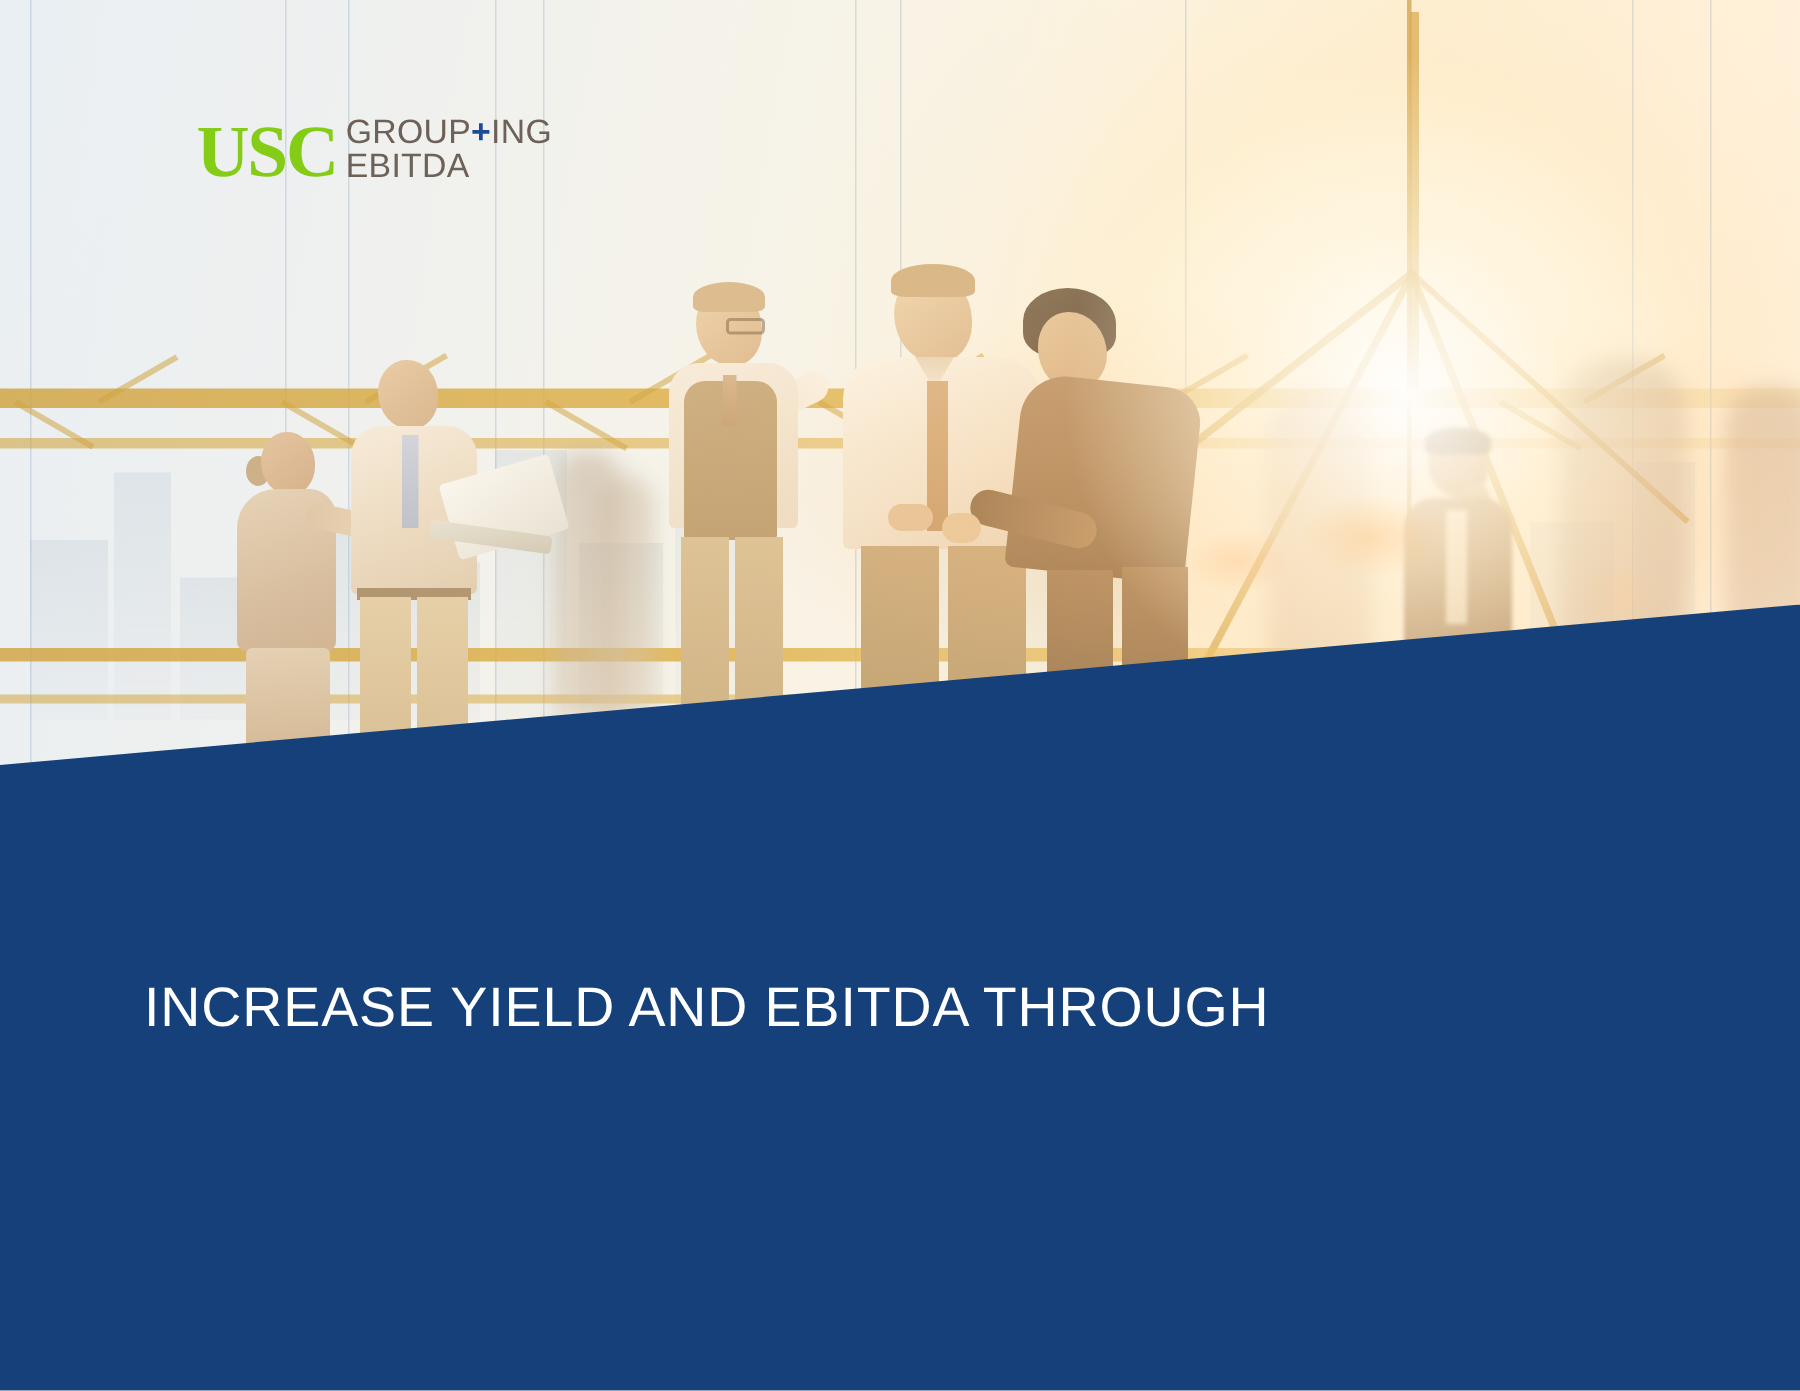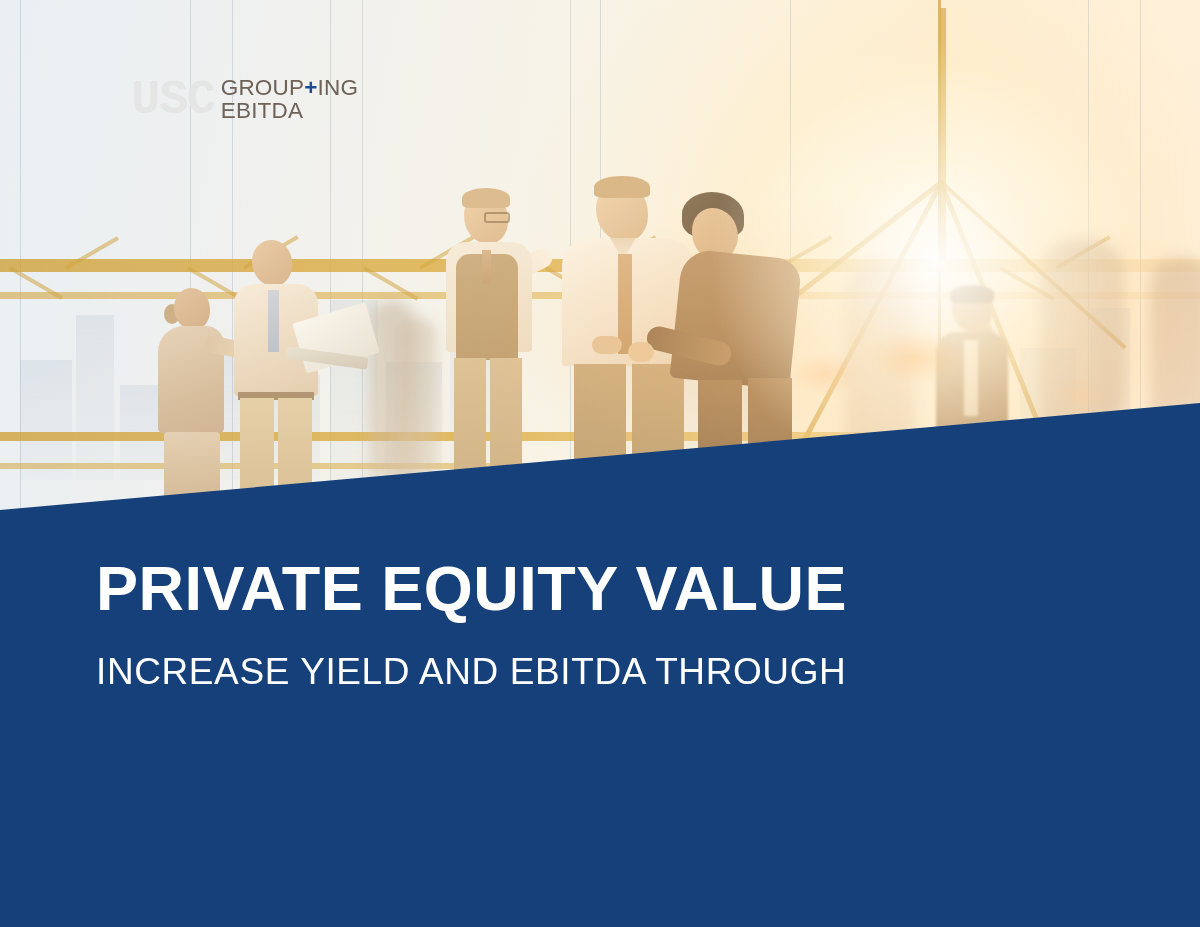--- a/index.html
+++ b/index.html
@@ -136,26 +136,26 @@
 
   
   .logo {
     position: absolute;
     left: 131px;
     top: 74px;
     display: flex;
     align-items: flex-start;
   }
   .logo-usc {
-    font-family: Liberation Mono, monospace;
+    font-family: Liberation Serif, serif;
     font-weight: bold;
     font-size: 49px;
     letter-spacing: -1.5px;
     line-height: 1;
-    color: #e5e5e5;
+    color: #84cc16;
     margin-top: 2px;
   }
   .logo-words {
     margin-left: 6px;
     margin-top: 3px;
     line-height: 1.02;
   }
   .logo-line {
     font-family: "Liberation Sans", sans-serif;
     font-size: 22.5px;
@@ -436,20 +436,20 @@
   <div class="logo">
     <div class="logo-usc">USC</div>
     <div class="logo-words">
       <div class="logo-line"><span>GROUP</span><span class="logo-plus">+</span><span>ING</span></div>
       <div class="logo-line">EBITDA</div>
     </div>
   </div>
 
   <div class="title-block">
     <h1 class="main-title">
-      <span>PRIVATE EQUITY VALUE</span><br>
+      <br>
     </h1>
     <h2 class="sub-title">
       <span>INCREASE YIELD AND EBITDA THROUGH</span><br>
     </h2>
   </div>
 
 </div>
 
 </body></html>

